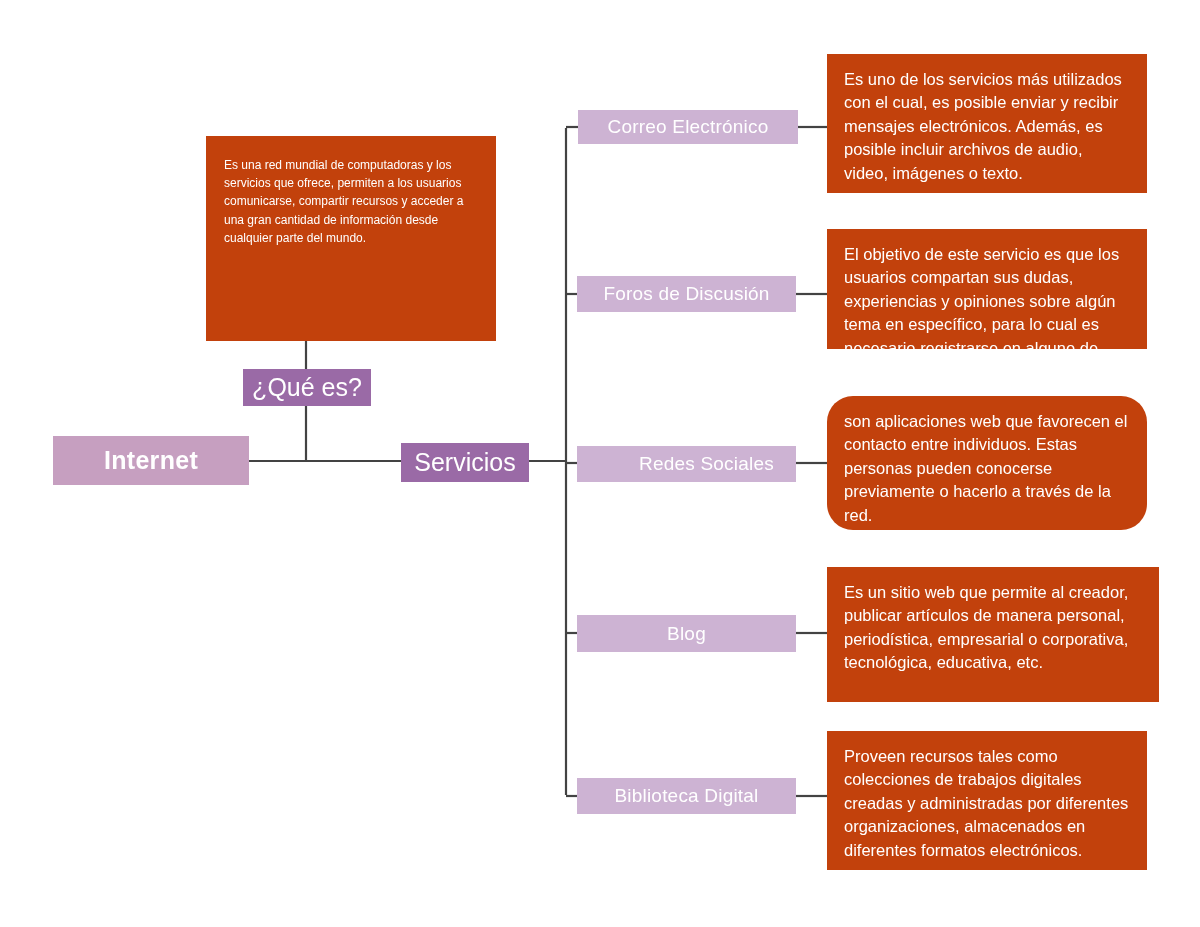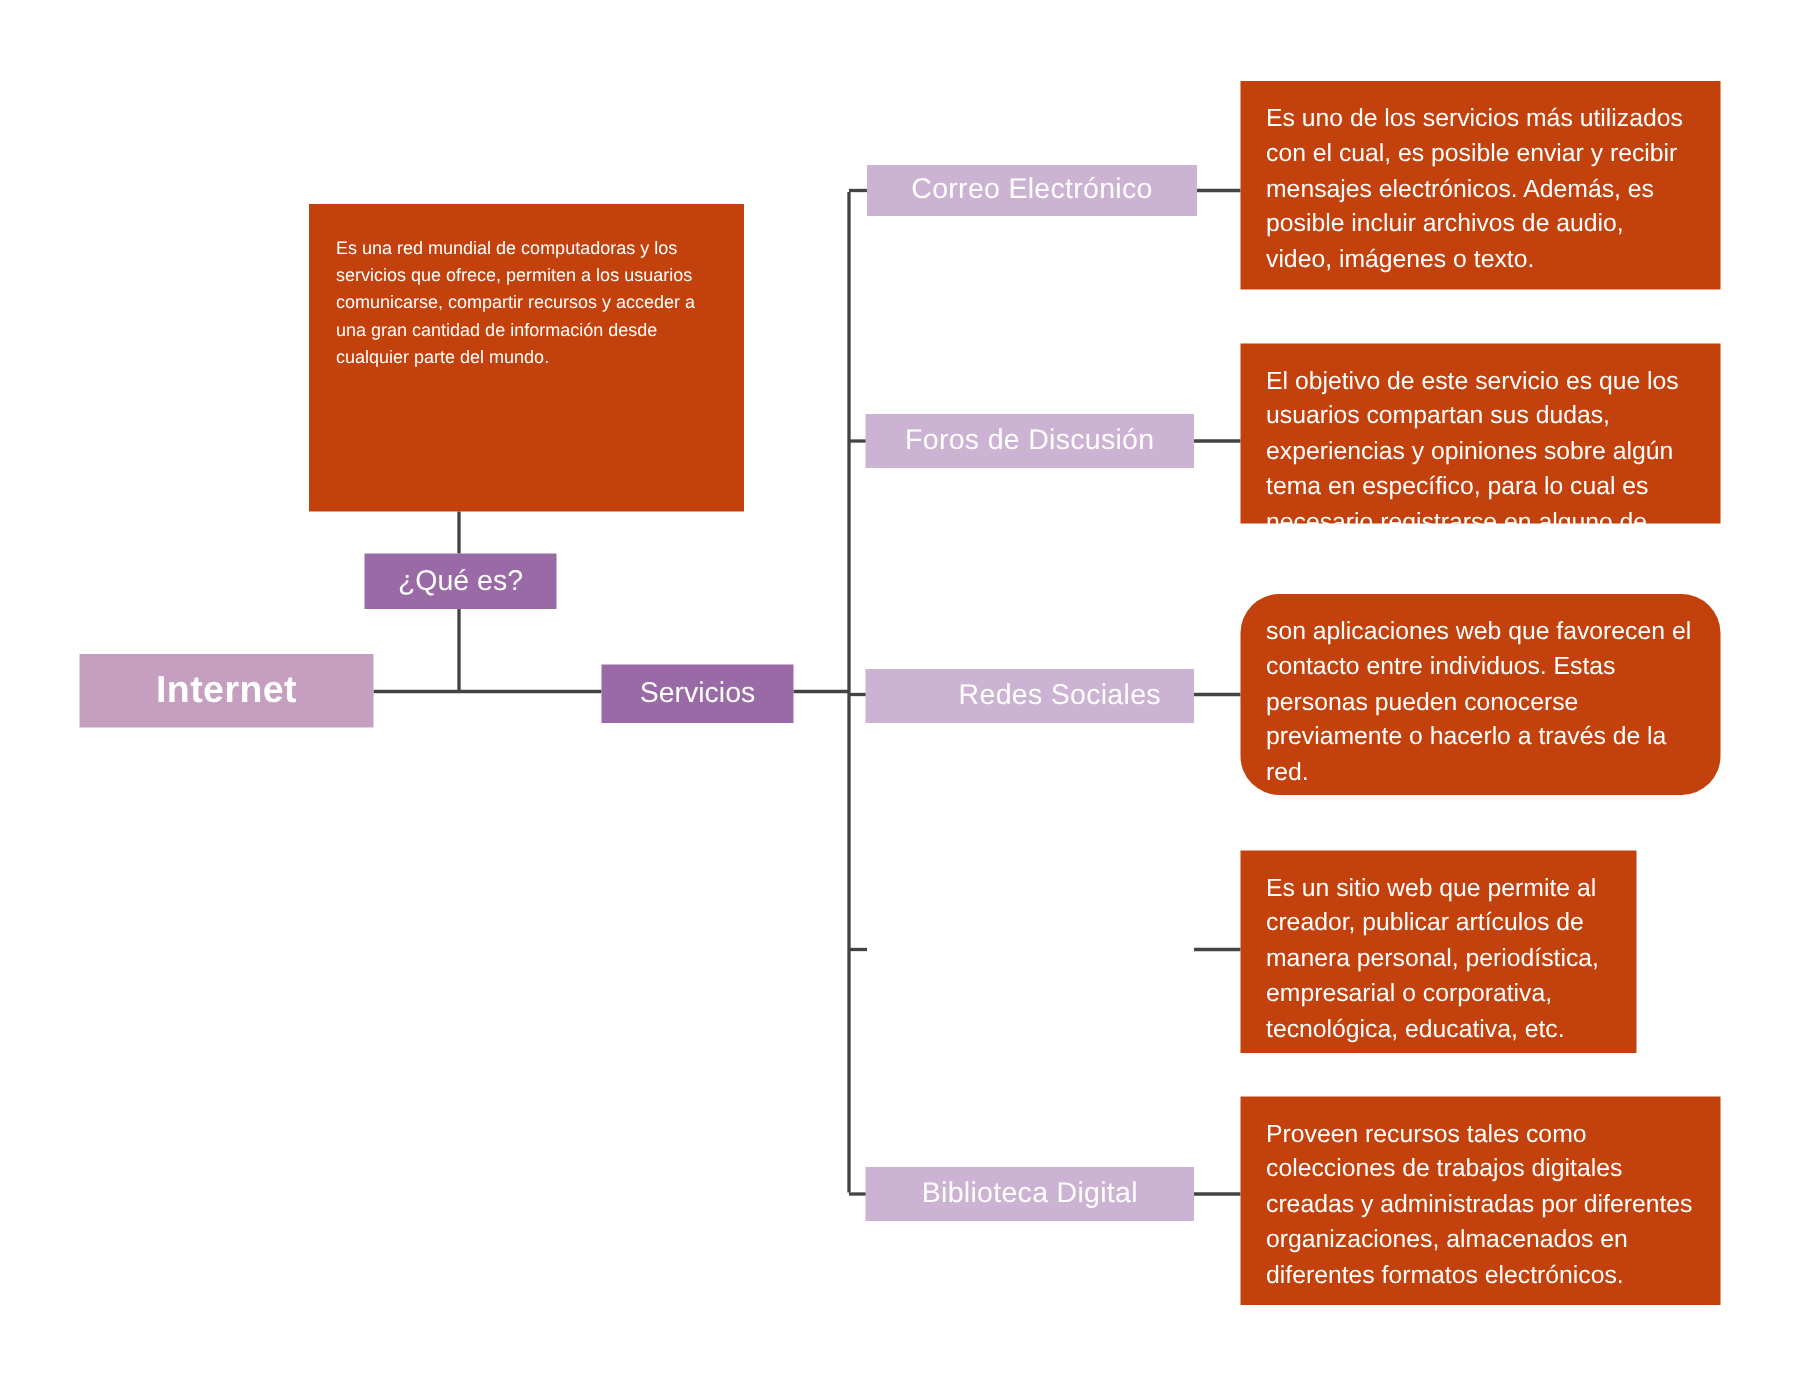--- a/index.html
+++ b/index.html
@@ -41,21 +41,21 @@
     font-size: 25px;
     font-weight: bold;
     letter-spacing: 0.3px;
   }
   
   .branch-chip {
     display: flex;
     align-items: center;
     justify-content: center;
     background: #9a6aa6;
-    font-size: 19px;
+    font-size: 25px;
     font-weight: normal;
   }
   
   .note-panel {
     background: #c2410c;
     font-size: 16.5px;
     line-height: 1.42;
     padding: 14px 18px 14px 17px;
   }
   .note-panel.note-root {
@@ -117,18 +117,19 @@
 
   <div class="node service-chip" style="left:578px; top:110px; width:220px; height:34px;">Correo Electrónico</div>
   <div class="node note-panel" style="left:827px; top:54px; width:320px; height:139px;">Es uno de los servicios más utilizados con el cual, es posible enviar y recibir mensajes electrónicos. Además, es posible incluir archivos de audio, video, imágenes o texto.</div>
 
   <div class="node service-chip" style="left:577px; top:276px; width:219px; height:36px;">Foros de Discusión</div>
   <div class="node note-panel" style="left:827px; top:229px; width:320px; height:120px;">El objetivo de este servicio es que los usuarios compartan sus dudas, experiencias y opiniones sobre algún tema en específico, para lo cual es necesario registrarse en alguno de estos foros.</div>
 
   <div class="node service-chip" style="left:577px; top:446px; width:219px; height:36px;padding-left:40px;">Redes Sociales</div>
   <div class="node note-panel" style="left:827px; top:396px; width:320px; height:134px;border-radius:26px;">son aplicaciones web que favorecen el contacto entre individuos. Estas personas pueden conocerse previamente o hacerlo a través de la red.</div>
 
-  <div class="node note-panel" style="left:827px; top:567px; width:264px; height:135px;">Es un sitio web que permite al creador, publicar artículos de manera personal, periodística, empresarial o corporativa, tecnológica, educativa, etc.</div>
+  <div class="node service-chip" style="left:577px; top:615px; width:219px; height:37px;">Blog</div>
+  <div class="node note-panel" style="left:827px; top:567px; width:332px; height:135px;">Es un sitio web que permite al creador, publicar artículos de manera personal, periodística, empresarial o corporativa, tecnológica, educativa, etc.</div>
 
   <div class="node service-chip" style="left:577px; top:778px; width:219px; height:36px;">Biblioteca Digital</div>
   <div class="node note-panel" style="left:827px; top:731px; width:320px; height:139px;"> Proveen recursos tales como colecciones de trabajos digitales creadas y administradas por diferentes organizaciones, almacenados en diferentes formatos electrónicos.</div>
 
 </div>
 
 </body></html>

